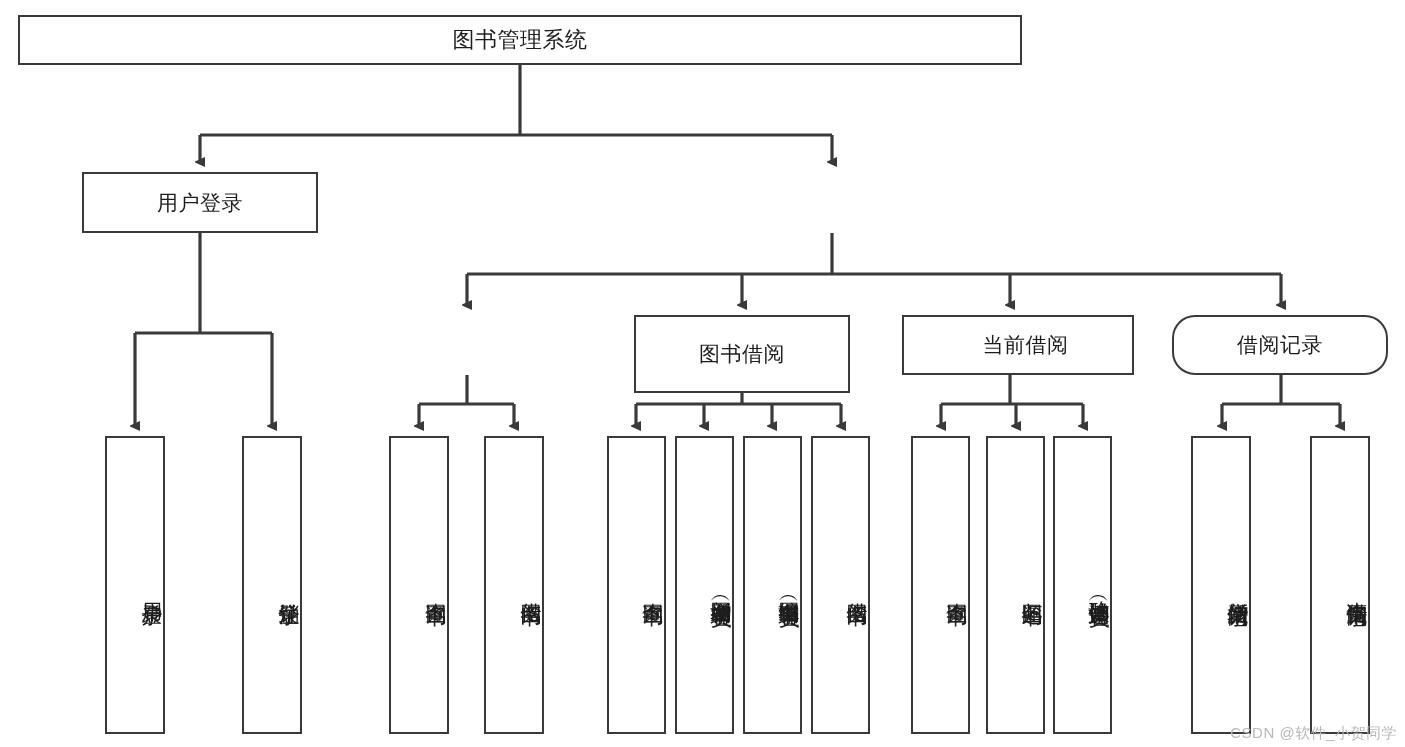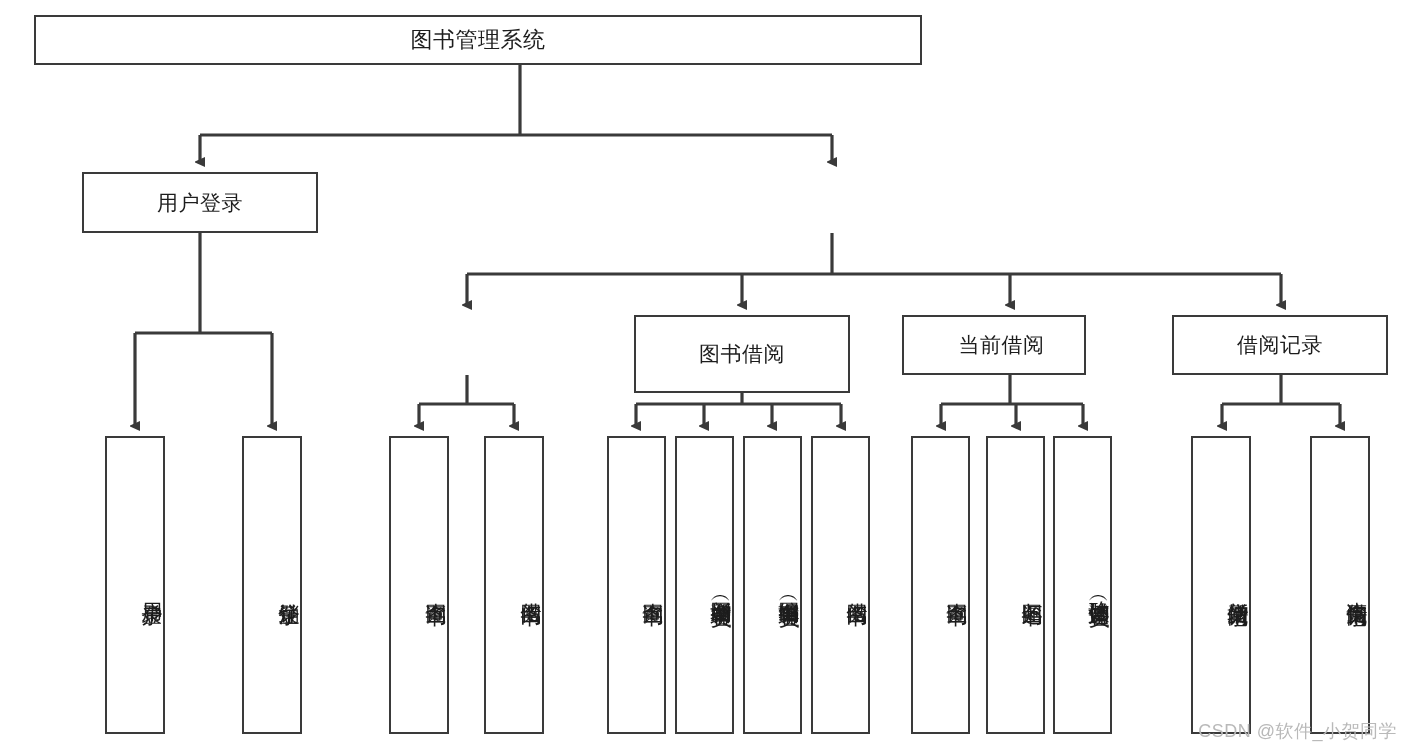--- a/index.html
+++ b/index.html
@@ -56,21 +56,21 @@
     text-orientation: upright;
     white-space: nowrap;
   }
   #root-node {
     font-size: 22px;
   }
   .watermark {
     position: absolute;
     right: 8px;
     bottom: 4px;
-    font-size: 18px;
+    font-size: 15px;
     color: #b9b9b9;
     letter-spacing: 0.5px;
     white-space: nowrap;
   }
 </style>
 </head>
 <body>
 
 <div id="canvas">
 
@@ -117,39 +117,39 @@
       <path d="M1016,404 L1016,426" marker-end="url(#arrow)"></path>
       <path d="M1083,404 L1083,426" marker-end="url(#arrow)"></path>
 
       <path d="M1281,375 L1281,404"></path>
       <path d="M1222,404 L1340,404"></path>
       <path d="M1222,404 L1222,426" marker-end="url(#arrow)"></path>
       <path d="M1340,404 L1340,426" marker-end="url(#arrow)"></path>
     </g>
   </svg>
 
-  <div class="node horiz" id="root-node" style="left:18px; top:15px; width:888px; height:50px;margin-left:16px;">
+  <div class="node horiz" id="root-node" style="left:18px; top:15px; width:1004px; height:50px;">
     <span>图书管理系统</span>
   </div>
 
   <div class="node horiz" style="left:82px; top:172px; width:236px; height:61px;">
     <span>用户登录</span>
   </div>
 
 
 
   <div class="node horiz" style="left:634px; top:315px; width:216px; height:78px;">
     <span>图书借阅</span>
   </div>
 
-  <div class="node horiz" style="left:902px; top:315px; width:184px; height:60px;padding-left:15px;">
+  <div class="node horiz" style="left:902px; top:315px; width:232px; height:60px;padding-left:15px;">
     <span>当前借阅</span>
   </div>
 
-  <div class="node horiz" style="left:1172px; top:315px; width:216px; height:60px;">
+  <div class="node horiz" style="left:1172px; top:315px; width:216px; height:60px;border-radius:23px;">
     <span>借阅记录</span>
   </div>
 
   <div class="node vert" style="left:105px; top:436px; width:60px; height:298px;">
     <span class="vlabel">用户登录</span>
   </div>
 
   <div class="node vert" style="left:242px; top:436px; width:60px; height:298px;">
     <span class="vlabel">注销登录</span>
   </div>

